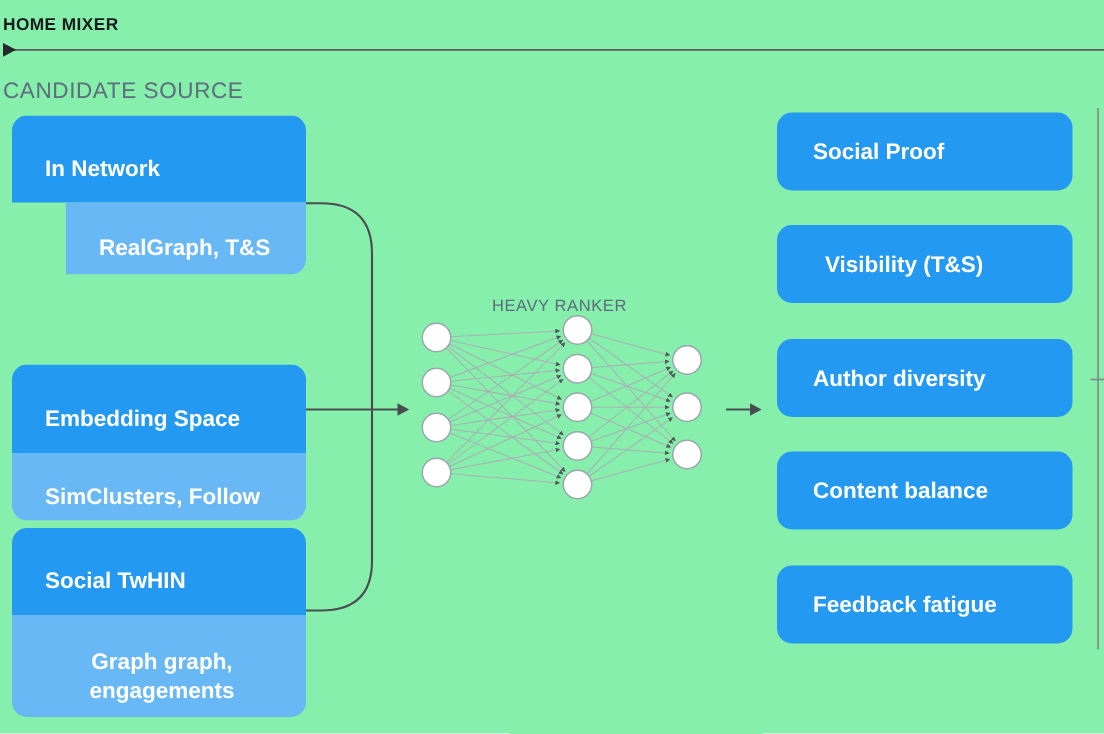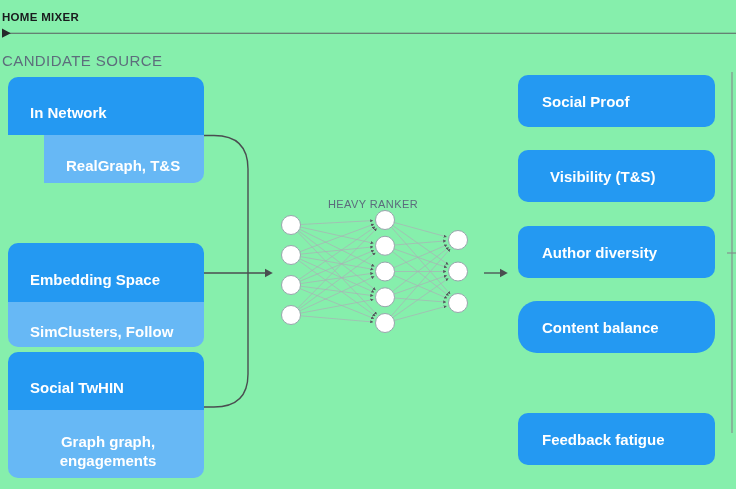--- a/index.html
+++ b/index.html
@@ -20,21 +20,21 @@
   .seg.main{background:#2499f2;}
   .seg.sub{background:#67b8f5;}
 
   .g1{top:77px;}  .g1 .main{height:58px;} .g1 .sub{height:48px;margin-left:36px;}
   .g2{top:214px;margin-top:29px;} .g2 .main{height:59px;} .g2 .sub{height:45px;}
   .g3{top:352px;} .g3 .main{height:58px;} .g3 .sub{height:68px;}
 
   .hbox{position:absolute;left:518px;width:197px;height:52px;border-radius:10px;
         background:#2499f2;display:flex;align-items:center;padding:0 18px 0 24px;
         box-sizing:border-box;color:#fff;font-size:15px;font-weight:bold;}
-  .h1{top:75px;} .h2{top:150px;padding-left:32px;} .h3{top:226px;} .h4{top:301px;border-radius:19px;} .h5{top:377px;margin-top:36px;}
+  .h1{top:75px;} .h2{top:150px;padding-left:32px;} .h3{top:226px;} .h4{top:301px;} .h5{top:377px;}
 </style>
 </head>
 <body>
 
 <div class="canvas">
 
   <svg class="connectors" viewBox="0 0 736 489">
     <defs>
       <marker id="net-arrow" viewBox="0 0 6 6" refX="5.2" refY="3" markerWidth="4.6" markerHeight="4.6" orient="auto">
         <path d="M0,0 L6,3 L0,6 z" fill="#54585c"></path>

